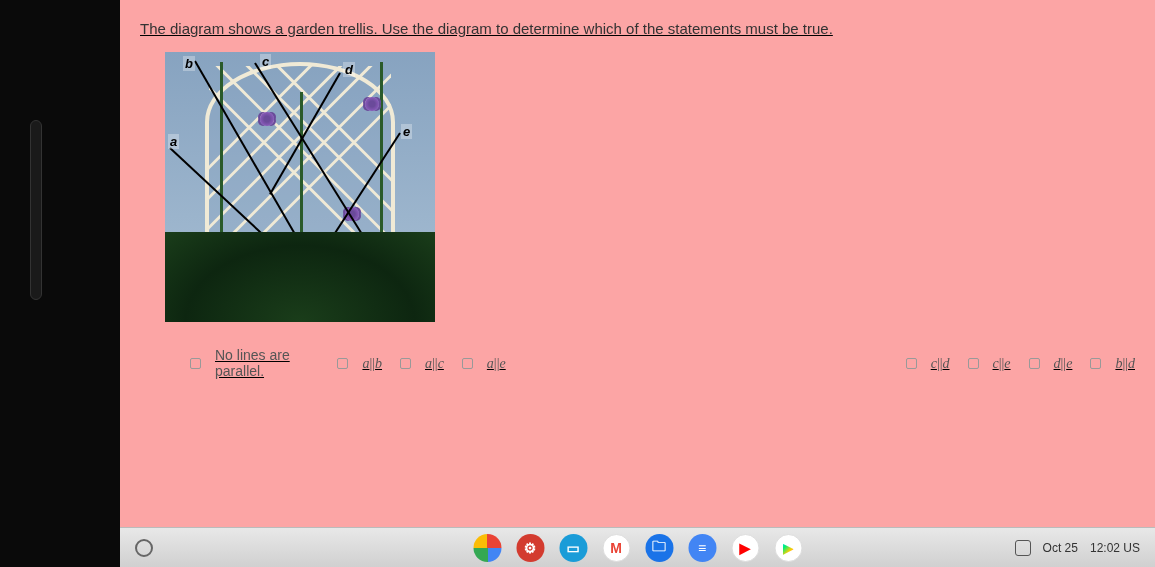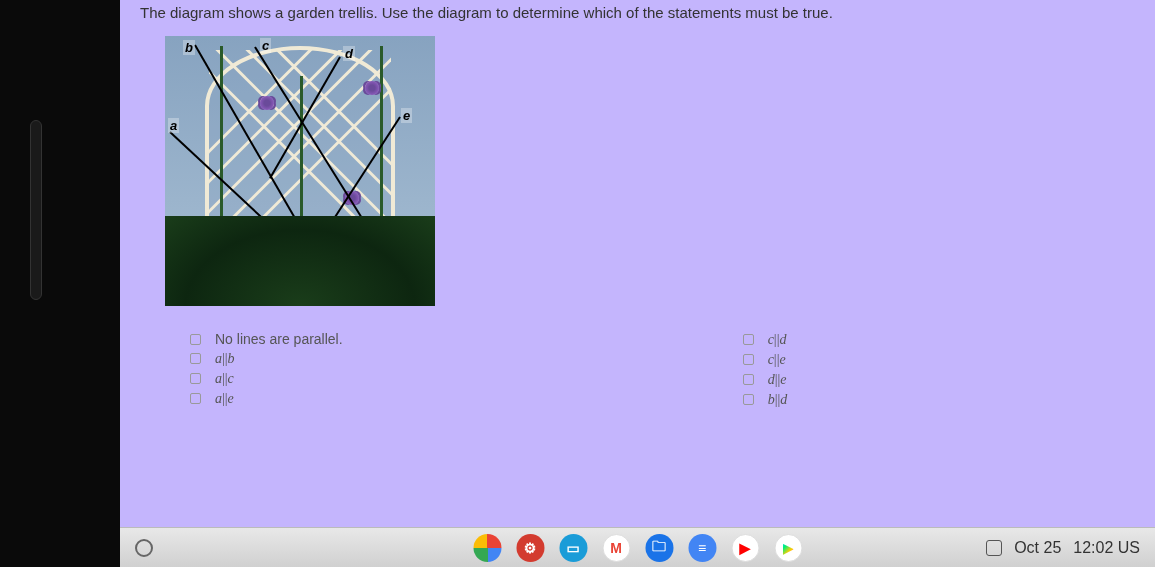--- a/index.html
+++ b/index.html
@@ -10,22 +10,23 @@
       height: 567px;
       position: relative;
       overflow: hidden;
     }
     .content-area {
       position: absolute;
       left: 120px;
       top: 0;
       right: 0;
       bottom: 40px;
-      background: #c4b5fd;
-      padding: 4px 20px;
+      background: #fca5a5;
+      padding: 20px 20px;
+      text-decoration: underline;
     }
     .question-text {
       font-size: 15px;
       color: #333;
       margin-bottom: 15px;
     }
     .diagram {
       width: 270px;
       height: 270px;
       background: linear-gradient(180deg, #87a3c0 0%, #a8bfd4 100%);
@@ -92,22 +93,22 @@
       background: #2a5a2a;
     }
     .options {
       margin-top: 25px;
       margin-left: 50px;
       display: flex;
       gap: 400px;
     }
     .option-col {
       display: flex;
-      flex-direction: column;
-      gap: 3px;
+      flex-direction: row;
+      gap: 18px;
     }
     .option {
       display: flex;
       align-items: center;
       gap: 14px;
       font-size: 14px;
       color: #555;
     }
     .checkbox {
       width: 11px;
@@ -153,21 +154,21 @@
       align-items: center;
       justify-content: center;
       font-size: 14px;
       color: white;
       font-weight: bold;
     }
     .taskbar-right {
       display: flex;
       align-items: center;
       gap: 12px;
-      font-size: 16px;
+      font-size: 12px;
       color: #333;
     }
     .tray-icon {
       width: 16px;
       height: 16px;
       border: 1.5px solid #555;
       border-radius: 3px;
       position: relative;
     }
     .bezel-left {

